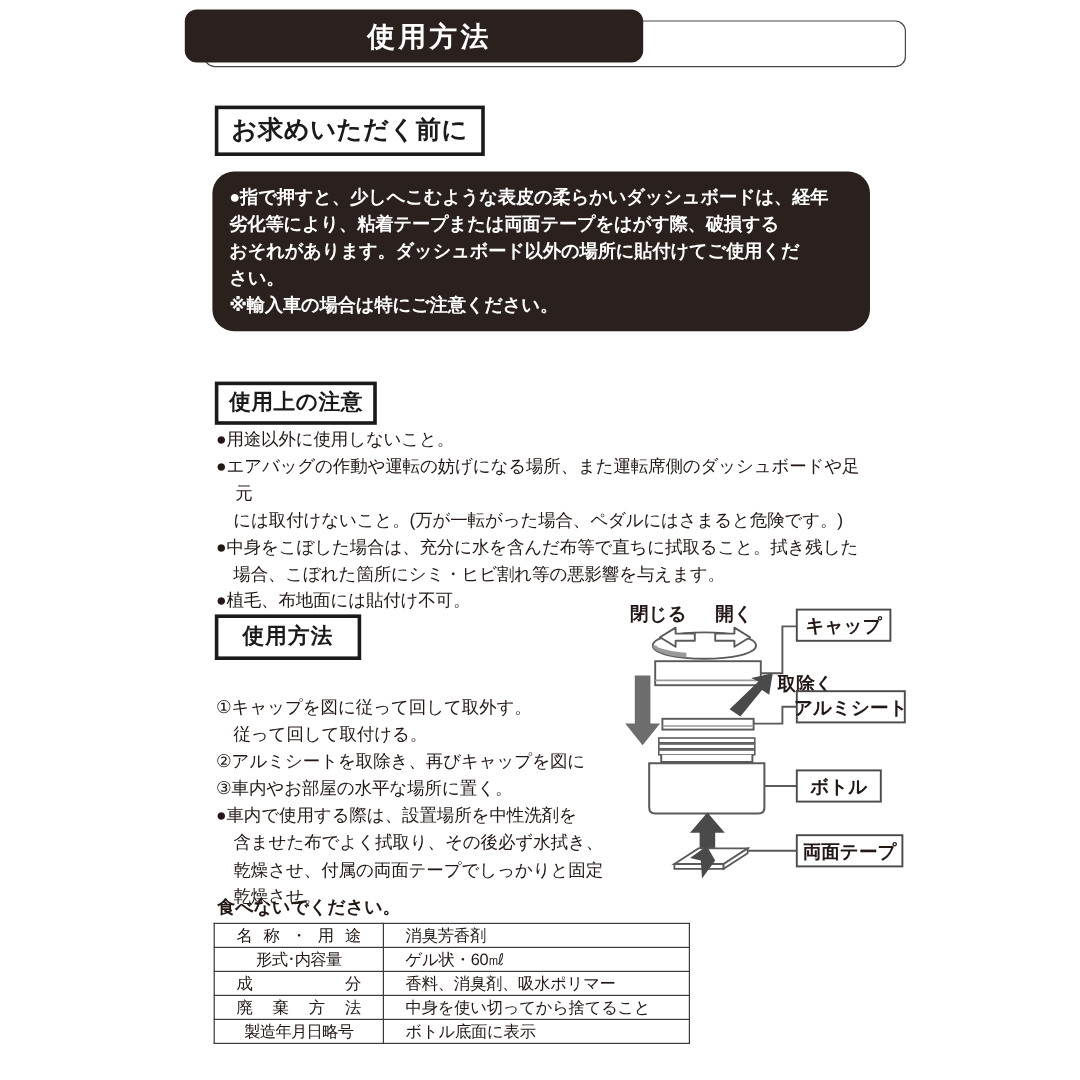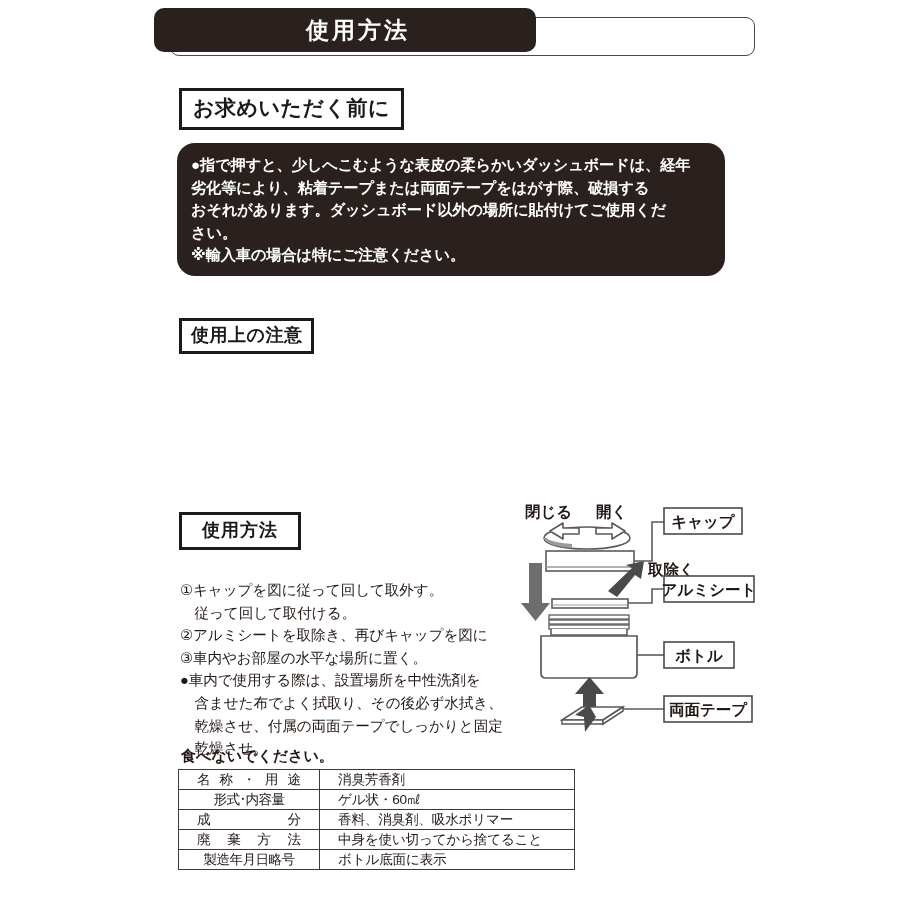--- a/index.html
+++ b/index.html
@@ -234,20 +234,28 @@
   <div class="warn-panel">
     <div class="warn-line warn-hang">●指で押すと、少しへこむような表皮の柔らかいダッシュボードは、経年</div>
     <div class="warn-line warn-hang">劣化等により、粘着テープまたは両面テープをはがす際、破損する</div>
     <div class="warn-line warn-hang">おそれがあります。ダッシュボード以外の場所に貼付けてご使用くだ</div>
     <div class="warn-line warn-hang">さい。</div>
     <div class="warn-line">※輸入車の場合は特にご注意ください。</div>
   </div>
 
   <div class="sec-label" id="label-caution">使用上の注意</div>
 
+  <div class="caution-list">
+    <div class="c-item">●用途以外に使用しないこと。</div>
+    <div class="c-item">●エアバッグの作動や運転の妨げになる場所、また運転席側のダッシュボードや足元</div>
+    <div class="c-item">　には取付けないこと。(万が一転がった場合、ペダルにはさまると危険です。)</div>
+    <div class="c-item">●中身をこぼした場合は、充分に水を含んだ布等で直ちに拭取ること。拭き残した</div>
+    <div class="c-item">　場合、こぼれた箇所にシミ・ヒビ割れ等の悪影響を与えます。</div>
+    <div class="c-item">●植毛、布地面には貼付け不可。</div>
+  </div>
 
   <div class="sec-label" id="label-usage">使用方法</div>
 
   <div class="usage-list">
     <div class="u-item">①キャップを図に従って回して取外す。</div>
     <div class="u-item">　従って回して取付ける。</div>
     <div class="u-item">②アルミシートを取除き、再びキャップを図に</div>
     <div class="u-item">③車内やお部屋の水平な場所に置く。</div>
     <div class="u-item">●車内で使用する際は、設置場所を中性洗剤を</div>
     <div class="u-item">　含ませた布でよく拭取り、その後必ず水拭き、</div>

